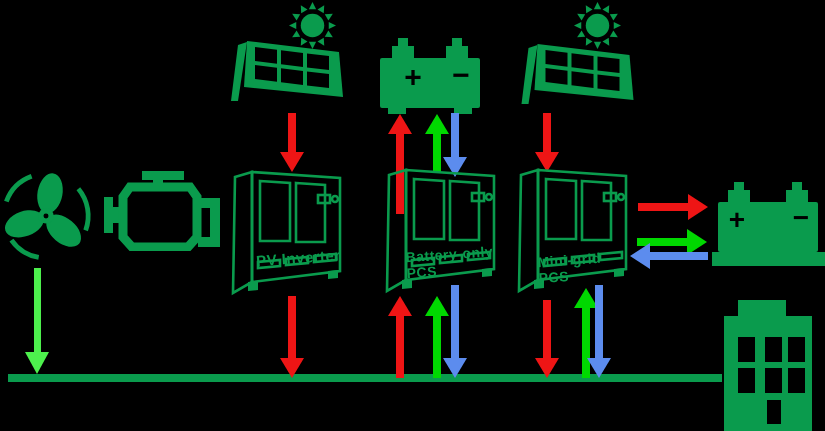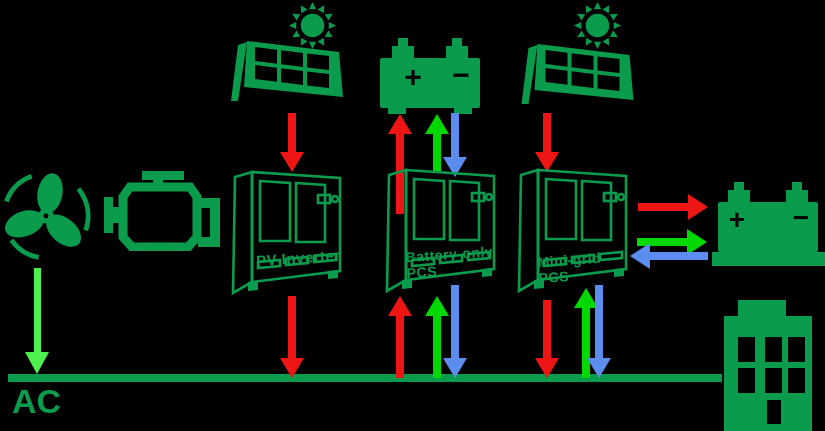--- a/index.html
+++ b/index.html
@@ -264,21 +264,20 @@
         <rect x="43" y="37" width="17" height="25"></rect>
         <rect x="66" y="37" width="17" height="25"></rect>
       <rect x="16" y="68" width="17" height="25"></rect>
         <rect x="43" y="68" width="17" height="25"></rect>
         <rect x="66" y="68" width="17" height="25"></rect>
       <rect x="45" y="100" width="14" height="24"></rect>
     </g>
   </svg>
 
   <div class="bus-line"></div>
-  <div class="bus-label">AC</div>
 
   <div class="arr v c-lime" style="left:25px;top:268px">
     <div class="stem-v" style="height:84px;width:7px"></div>
       <div class="head-down" style="border-top-width:22px"></div>
   </div>
 
   <div class="arr v c-red" style="left:280px;top:113px">
     <div class="stem-v" style="height:39px"></div>
       <div class="head-down"></div>
   </div>

